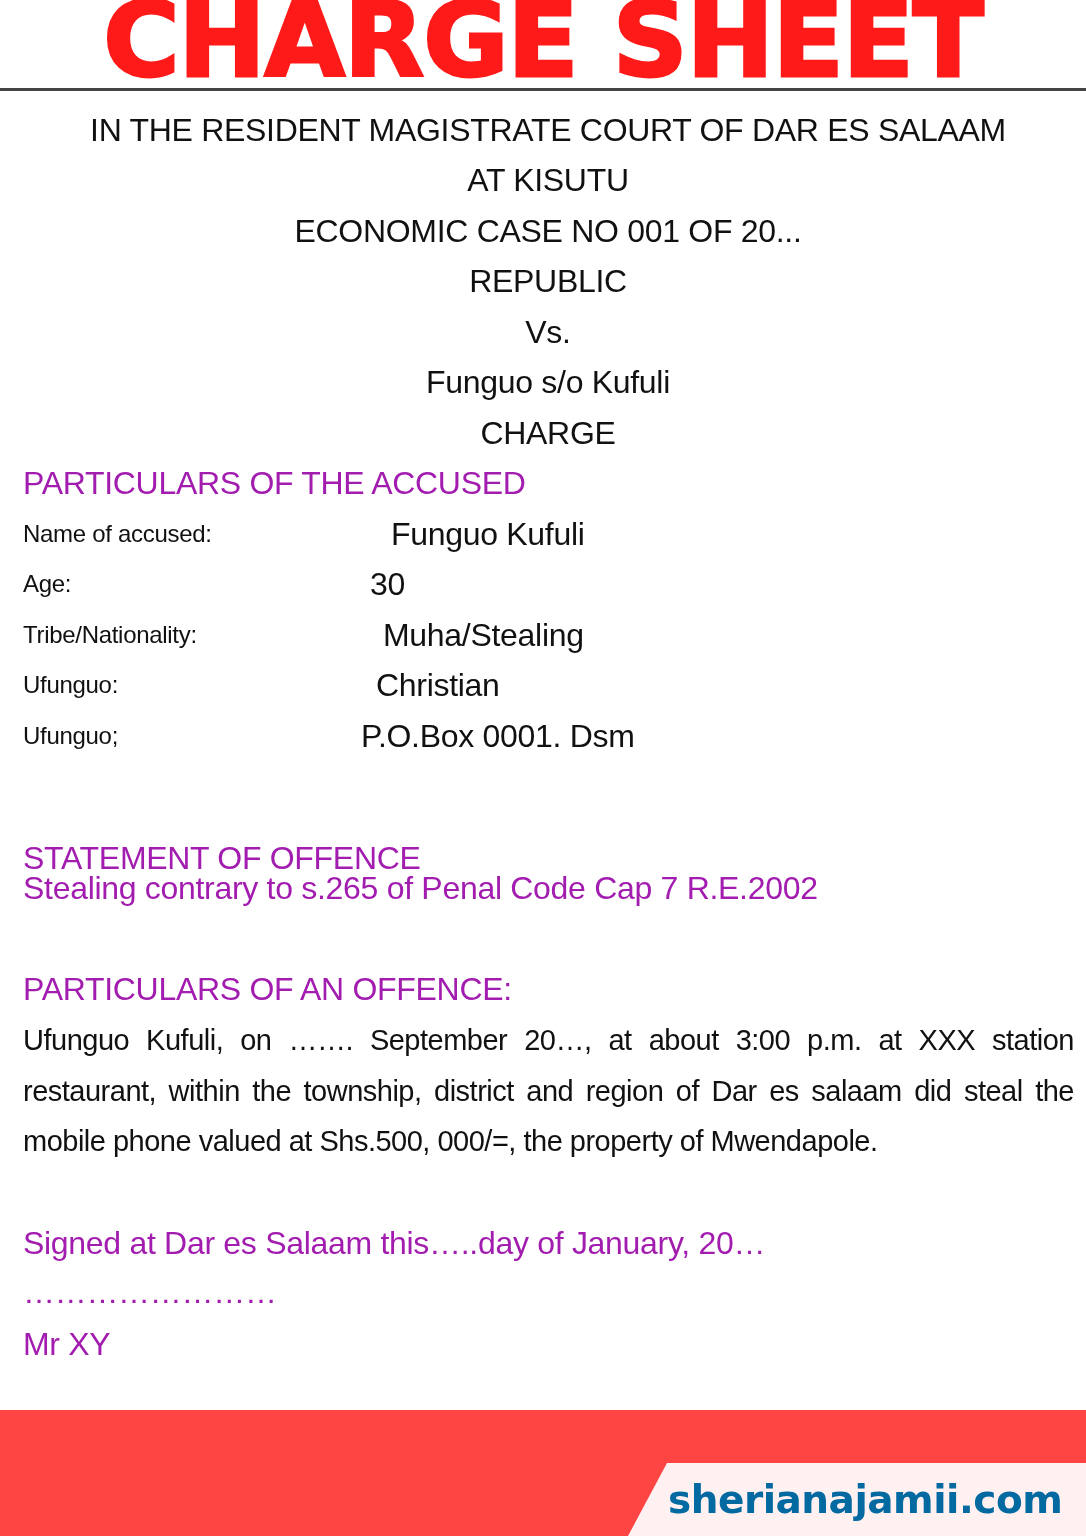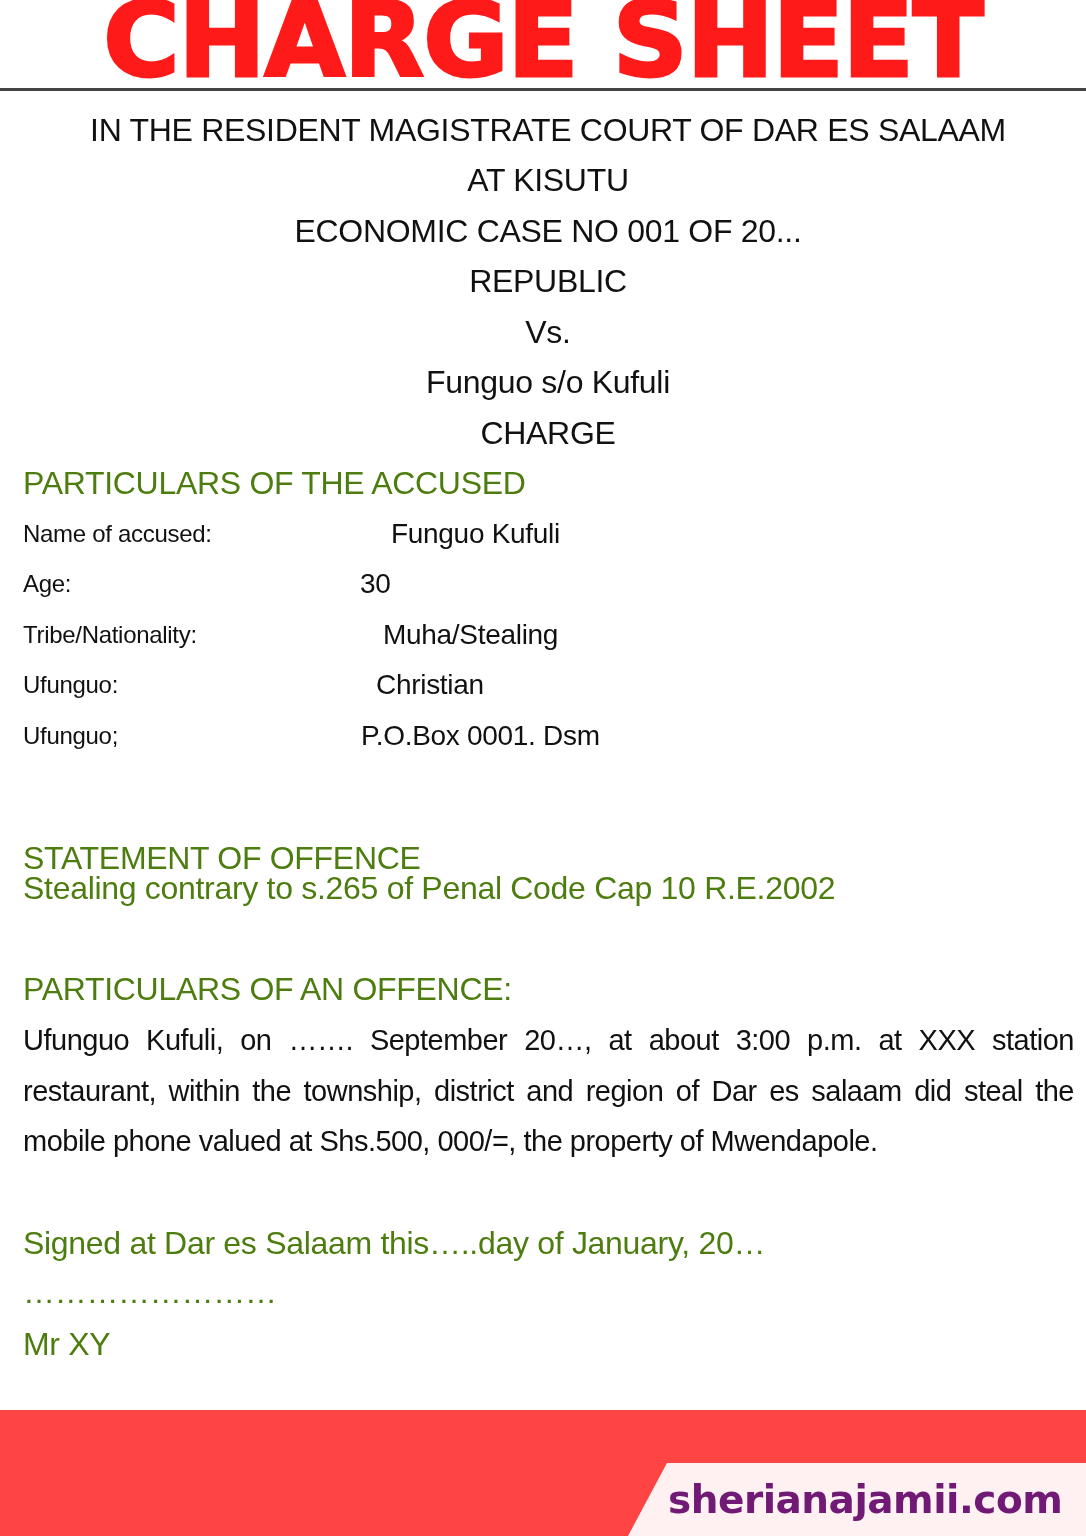--- a/index.html
+++ b/index.html
@@ -46,35 +46,35 @@
       font-size: 32px;
       line-height: 40px;
       color: #111111;
       letter-spacing: -0.3px;
     }
     .line {
       position: absolute;
       left: 23px;
       font-size: 32px;
       line-height: 40px;
-      color: #4d7c0f;
+      color: #a21caf;
       white-space: nowrap;
       letter-spacing: -0.3px;
     }
     .field-label {
       position: absolute;
       left: 23px;
       font-size: 24px;
       line-height: 40px;
       white-space: nowrap;
       letter-spacing: -0.3px;
     }
     .field-value {
       position: absolute;
-      font-size: 28px;
+      font-size: 32px;
       line-height: 40px;
       white-space: nowrap;
       letter-spacing: -0.3px;
     }
     .justify-block {
       position: absolute;
       left: 23px;
       width: 1051px;
       font-size: 29px;
       line-height: 50.5px;
@@ -99,21 +99,21 @@
       clip-path: polygon(667px 0, 1086px 0, 1086px 73px, 628px 73px);
     }
     .footer-site {
       position: absolute;
       left: 668px;
       top: 1478px;
       font-family: "DejaVu Sans", sans-serif;
       font-weight: bold;
       font-size: 39px;
       line-height: 44px;
-      color: #701a75;
+      color: #0369a1;
       letter-spacing: -0.5px;
     }
   </style>
 </head>
 <body>
 
 <div class="title">CHARGE SHEET</div>
 <div class="rule"></div>
 
 <div class="center-line" style="top:110px">IN THE RESIDENT MAGISTRATE COURT OF DAR ES SALAAM</div>
@@ -124,34 +124,34 @@
 <div class="center-line" style="top:362px">Funguo s/o Kufuli</div>
 <div class="center-line" style="top:413px">CHARGE</div>
 
 <div class="line" style="top:463px">PARTICULARS OF THE ACCUSED</div>
 
 <div>
   <div class="field-label" style="top:514px">Name of accused:</div>
   <div class="field-value" style="top:514px; left:391px">Funguo Kufuli</div>
 
   <div class="field-label" style="top:564px">Age:</div>
-  <div class="field-value" style="top:564px; left:360px">30</div>
+  <div class="field-value" style="top:564px; left:370px">30</div>
 
   <div class="field-label" style="top:615px">Tribe/Nationality:</div>
   <div class="field-value" style="top:615px; left:383px">Muha/Stealing</div>
 
   <div class="field-label" style="top:665px">Ufunguo:</div>
   <div class="field-value" style="top:665px; left:376px">Christian</div>
 
   <div class="field-label" style="top:716px">Ufunguo;</div>
   <div class="field-value" style="top:716px; left:361px">P.O.Box 0001. Dsm</div>
 </div>
 
 <div class="line" style="top:838px">STATEMENT OF OFFENCE</div>
-<div class="line" style="top:868px">Stealing contrary to s.265 of Penal Code Cap 10 R.E.2002</div>
+<div class="line" style="top:868px">Stealing contrary to s.265 of Penal Code Cap 7 R.E.2002</div>
 
 <div class="line" style="top:969px">PARTICULARS OF AN OFFENCE:</div>
 <div class="justify-block" style="top:1015px">Ufunguo Kufuli, on ……. September 20…, at about 3:00 p.m. at XXX station restaurant, within the township, district and region of Dar es salaam did steal the mobile phone valued at Shs.500, 000/=, the property of Mwendapole.</div>
 <div class="line" style="top:1223px">Signed at Dar es Salaam this…..day of January, 20…</div>
 
 <div class="line" style="top:1272px">……………………</div>
 <div class="line" style="top:1324px">Mr XY</div>
 <div class="line" style="top:1412px">State Attorney</div>
 
 <div class="footer-band"></div>

